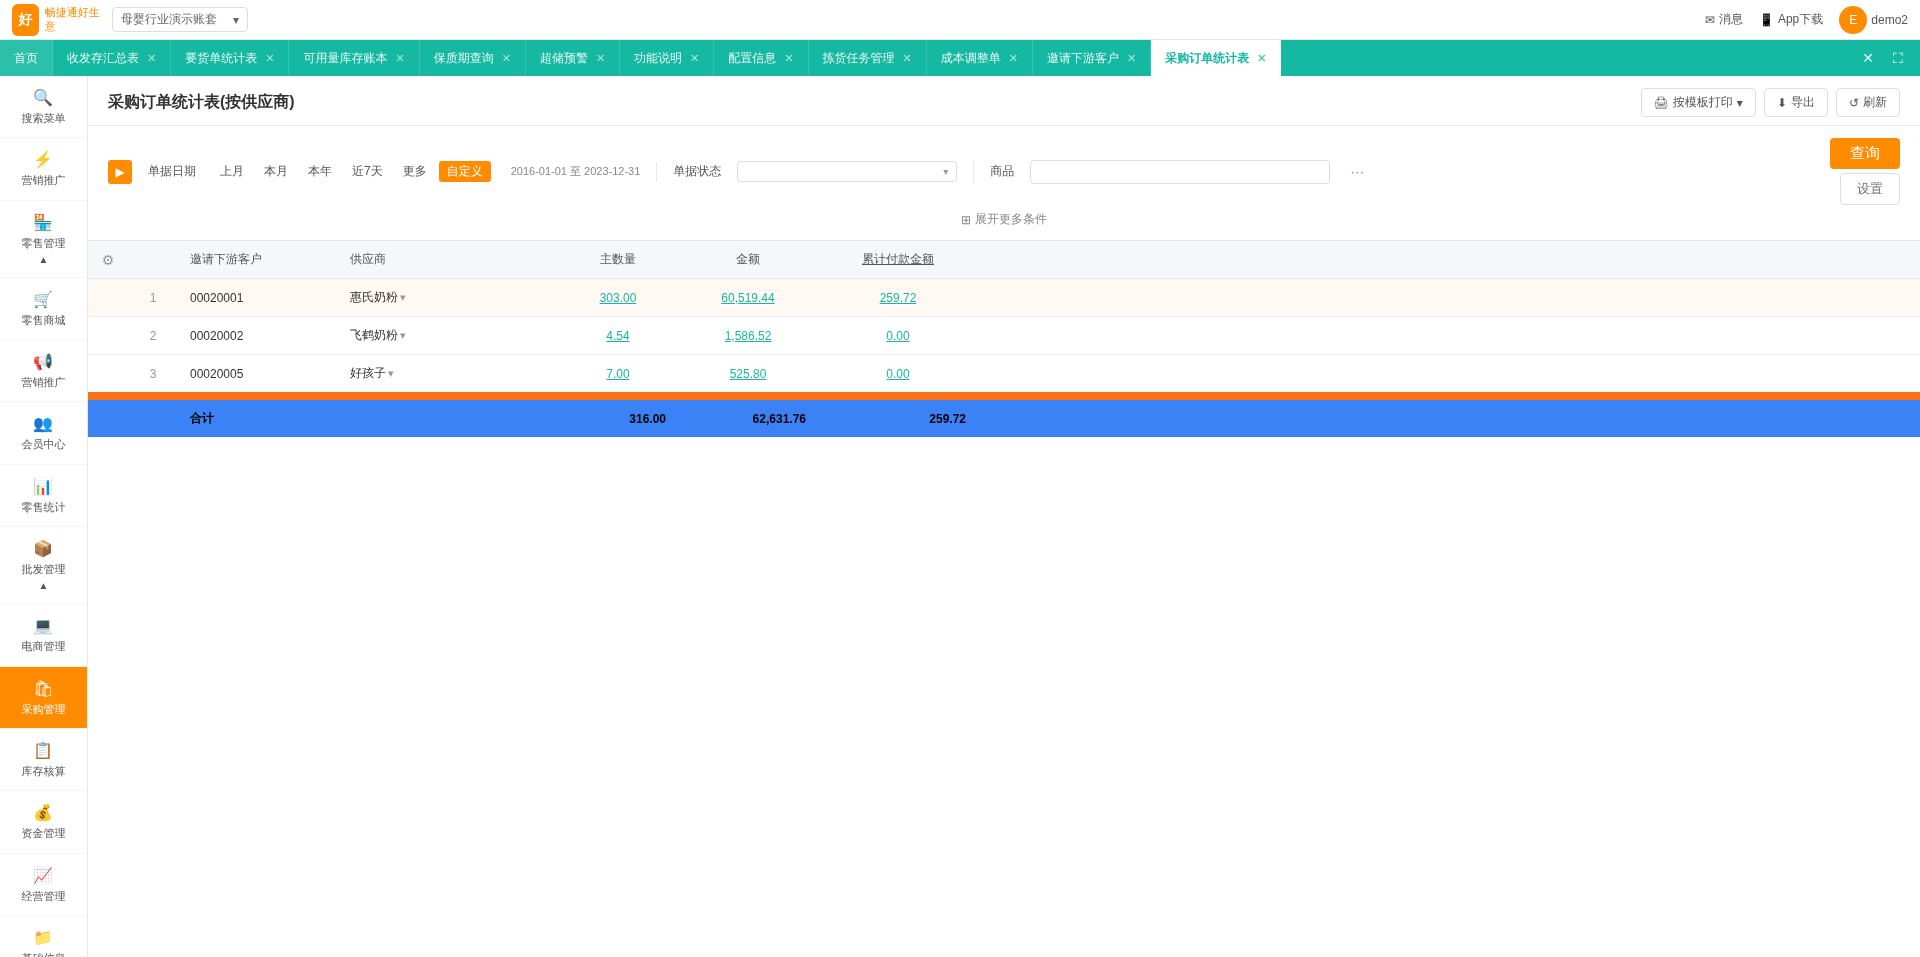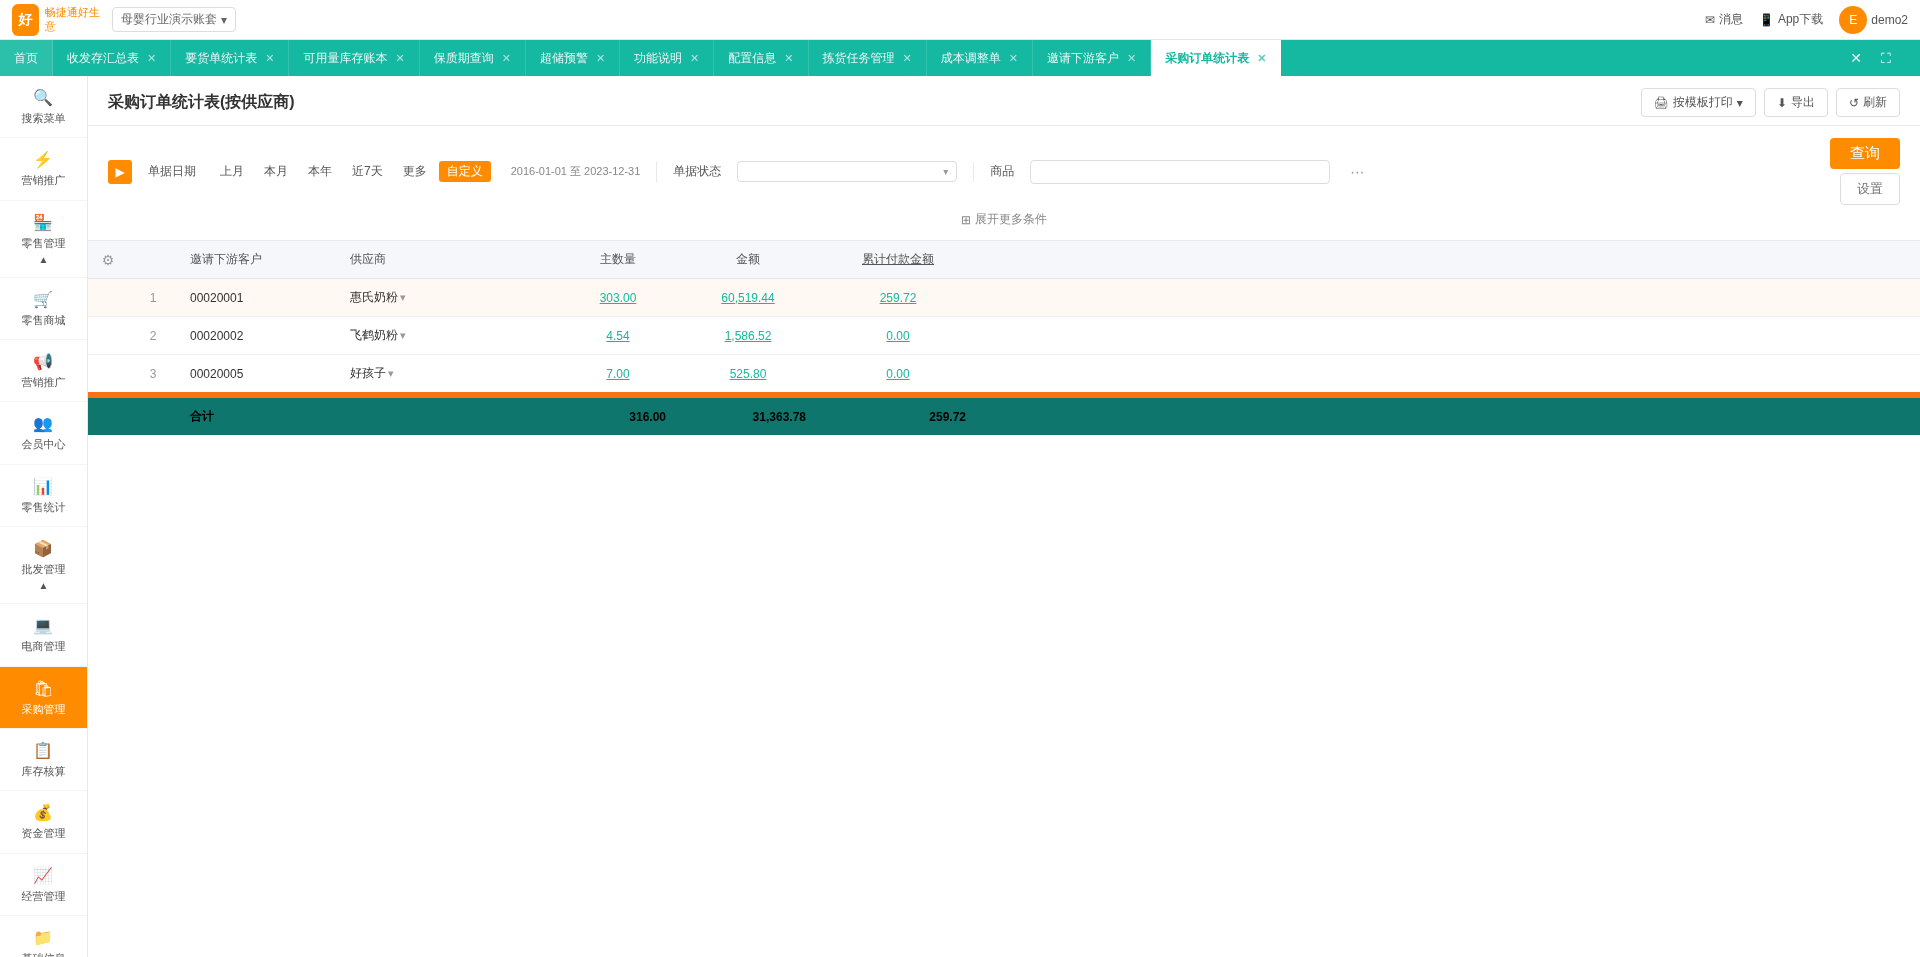--- a/index.html
+++ b/index.html
@@ -3,28 +3,28 @@
   <meta charset="utf-8">
   <style>
     * { margin: 0; padding: 0; box-sizing: border-box; }
     body { font-family: 'Microsoft YaHei', Arial, sans-serif; font-size: 13px; background: #f0f0f0; width: 1920px; height: 957px; overflow: hidden; display: flex; flex-direction: column; }
 
     
     .top-bar { height: 40px; background: #fff; display: flex; align-items: center; padding: 0 12px; border-bottom: 1px solid #e8e8e8; gap: 12px; }
     .logo-area { display: flex; align-items: center; gap: 6px; width: 88px; }
     .logo-icon { width: 32px; height: 32px; background: #ff8c00; border-radius: 6px; display: flex; align-items: center; justify-content: center; color: #fff; font-size: 14px; font-weight: bold; }
     .logo-text { font-size: 11px; color: #ff8c00; line-height: 1.2; }
-    .workspace-selector { display: flex; align-items: center; gap: 4px; font-size: 12px; color: #333; cursor: pointer; border: 1px solid #ddd; border-radius: 4px; padding: 3px 8px; }
+    .workspace-selector { display: flex; align-items: center; gap: 16px; font-size: 12px; color: #333; cursor: pointer; border: 1px solid #ddd; border-radius: 4px; padding: 3px 8px; }
     .workspace-selector span { color: #666; }
     .top-right { margin-left: auto; display: flex; align-items: center; gap: 16px; }
     .top-right-btn { display: flex; align-items: center; gap: 4px; font-size: 12px; color: #555; cursor: pointer; }
     .avatar { width: 28px; height: 28px; border-radius: 50%; background: #ff8c00; display: flex; align-items: center; justify-content: center; color: #fff; font-size: 12px; }
 
     
-    .nav-tabs { height: 36px; background: #15b8a0; display: flex; align-items: center; padding: 0 12px 0 0; overflow: hidden; }
+    .nav-tabs { height: 36px; background: #15b8a0; display: flex; align-items: center; padding: 0 0 0 0; overflow: hidden; }
     .nav-tab { height: 36px; padding: 0 14px; display: flex; align-items: center; gap: 4px; font-size: 12px; color: rgba(255,255,255,0.9); cursor: pointer; white-space: nowrap; border-right: 1px solid rgba(255,255,255,0.15); flex-shrink: 0; }
     .nav-tab.active { background: #fff; color: #15b8a0; font-weight: bold; }
     .nav-tab .close-x { margin-left: 4px; font-size: 11px; opacity: 0.7; }
     .nav-tab.active .close-x { color: #15b8a0; }
     .nav-tab-home { background: rgba(255,255,255,0.1); }
     .nav-end-btns { margin-left: auto; display: flex; align-items: center; gap: 2px; padding-right: 8px; }
     .nav-end-btn { width: 28px; height: 28px; display: flex; align-items: center; justify-content: center; color: rgba(255,255,255,0.9); cursor: pointer; font-size: 14px; border-radius: 3px; }
 
     
     .main-layout { display: flex; flex: 1; overflow: hidden; }
@@ -73,21 +73,21 @@
     tbody tr { border-bottom: 1px solid #f0f0f0; }
     tbody tr:nth-child(1) { background: #fff8f3; }
     tbody td { padding: 10px 12px; font-size: 12px; color: #333; text-align: center; }
     tbody td.left { text-align: left; }
     tbody td a, tbody td .link { color: #15b8a0; text-decoration: underline; cursor: pointer; }
     .row-num { color: #999; }
     .settings-icon-cell { display: flex; align-items: center; justify-content: center; }
     .gear-icon { font-size: 14px; color: #999; cursor: pointer; }
 
     
-    .table-footer { background: #0f766e; border-top: 6px solid #f97316; }
+    .table-footer { background: #3b82f6; border-top: 8px solid #f97316; }
     .table-footer td { padding: 10px 12px; font-size: 12px; font-weight: bold; text-align: right; }
     .table-footer td.left { text-align: left; }
 
     
     .btn-search { background: #ff8c00; color: #fff; border: none; border-radius: 4px; padding: 6px 20px; font-size: 15px; cursor: pointer; }
     .btn-settings { background: #fff; color: #737373; border: 1px solid #ddd; border-radius: 4px; padding: 6px 16px; font-size: 13px; cursor: pointer; }
     .filter-dots { color: #999; font-size: 14px; cursor: pointer; margin-left: 4px; }
   </style>
 </head>
 <body>
@@ -354,21 +354,21 @@
     <td><span class="link">0.00</span></td>
     <td></td>
   </tr>
           </tbody>
         <tfoot>
           <tr class="table-footer">
             <td></td>
             <td></td>
             <td class="left" colspan="2">合计</td>
             <td>316.00</td>
-            <td>31,363.78</td>
+            <td>62,631.76</td>
             <td>259.72</td>
             <td></td>
           </tr>
         </tfoot>
       </table>
     </div>
 
   </div>
 </div>
 

